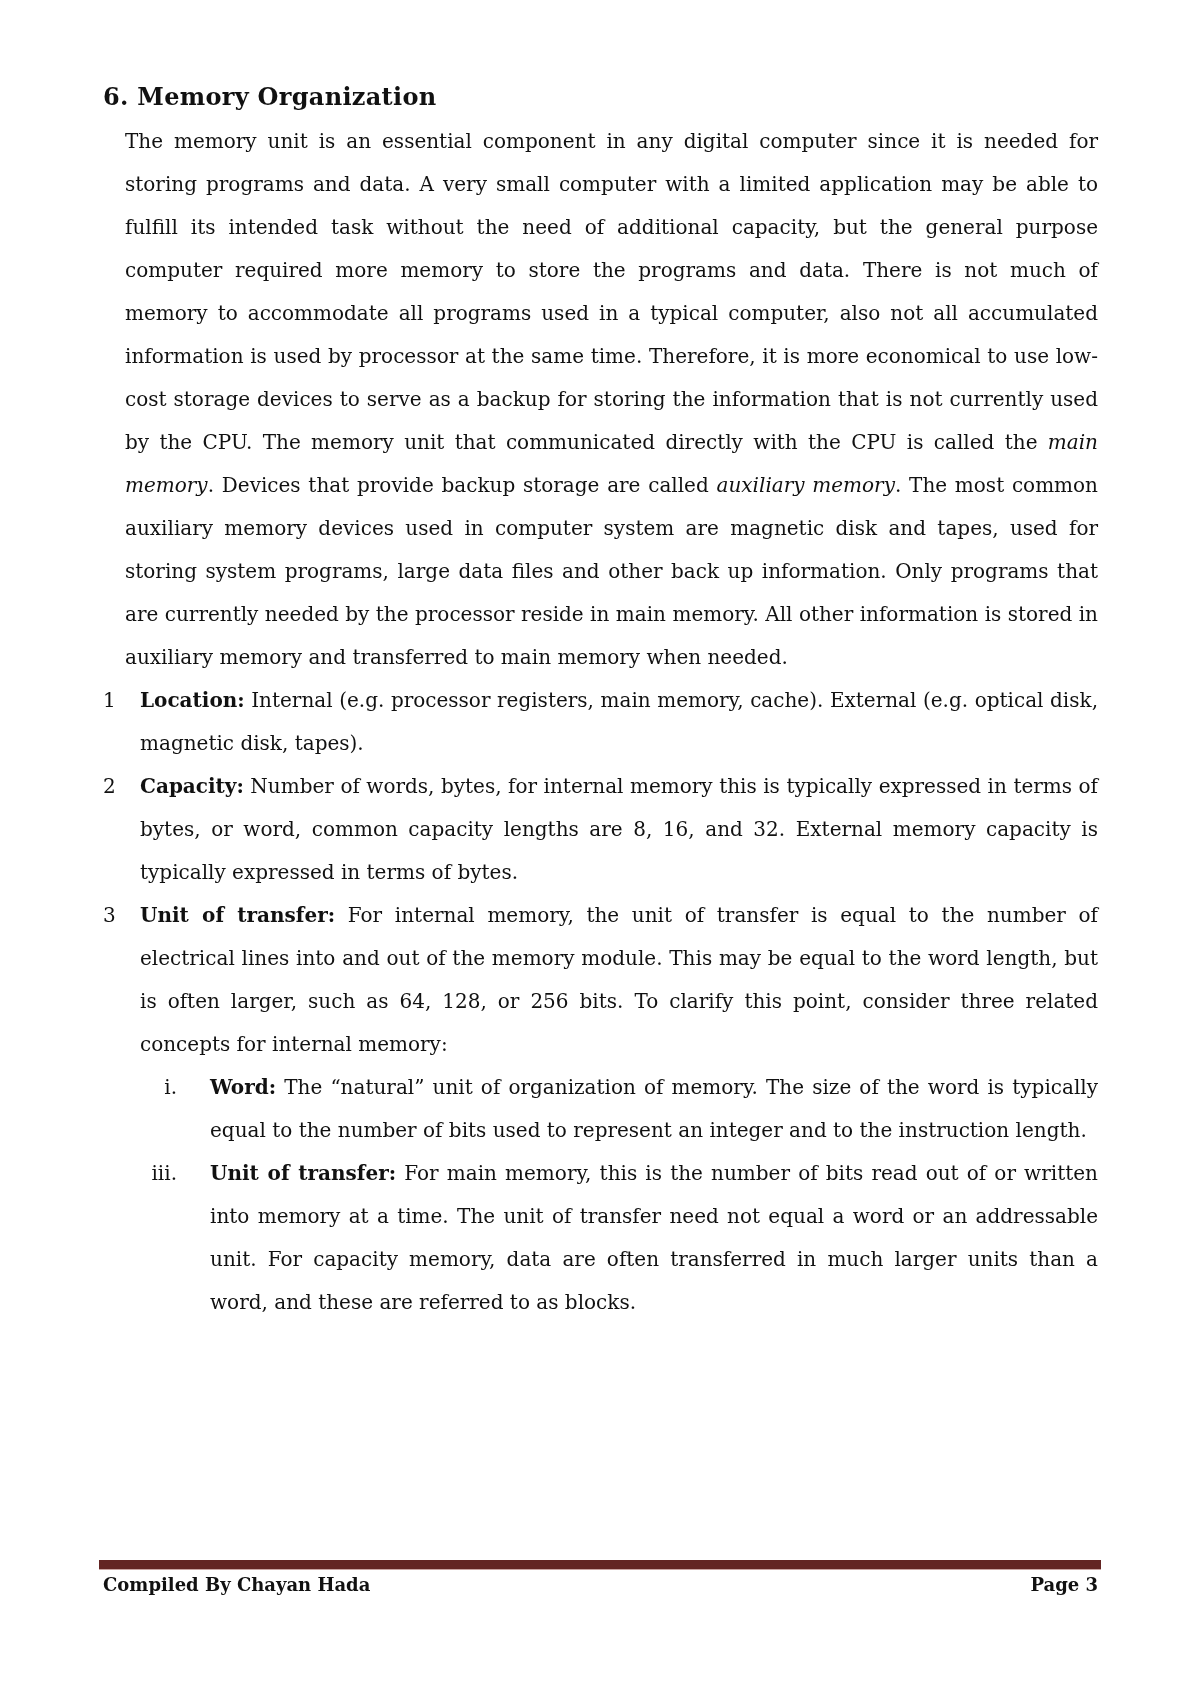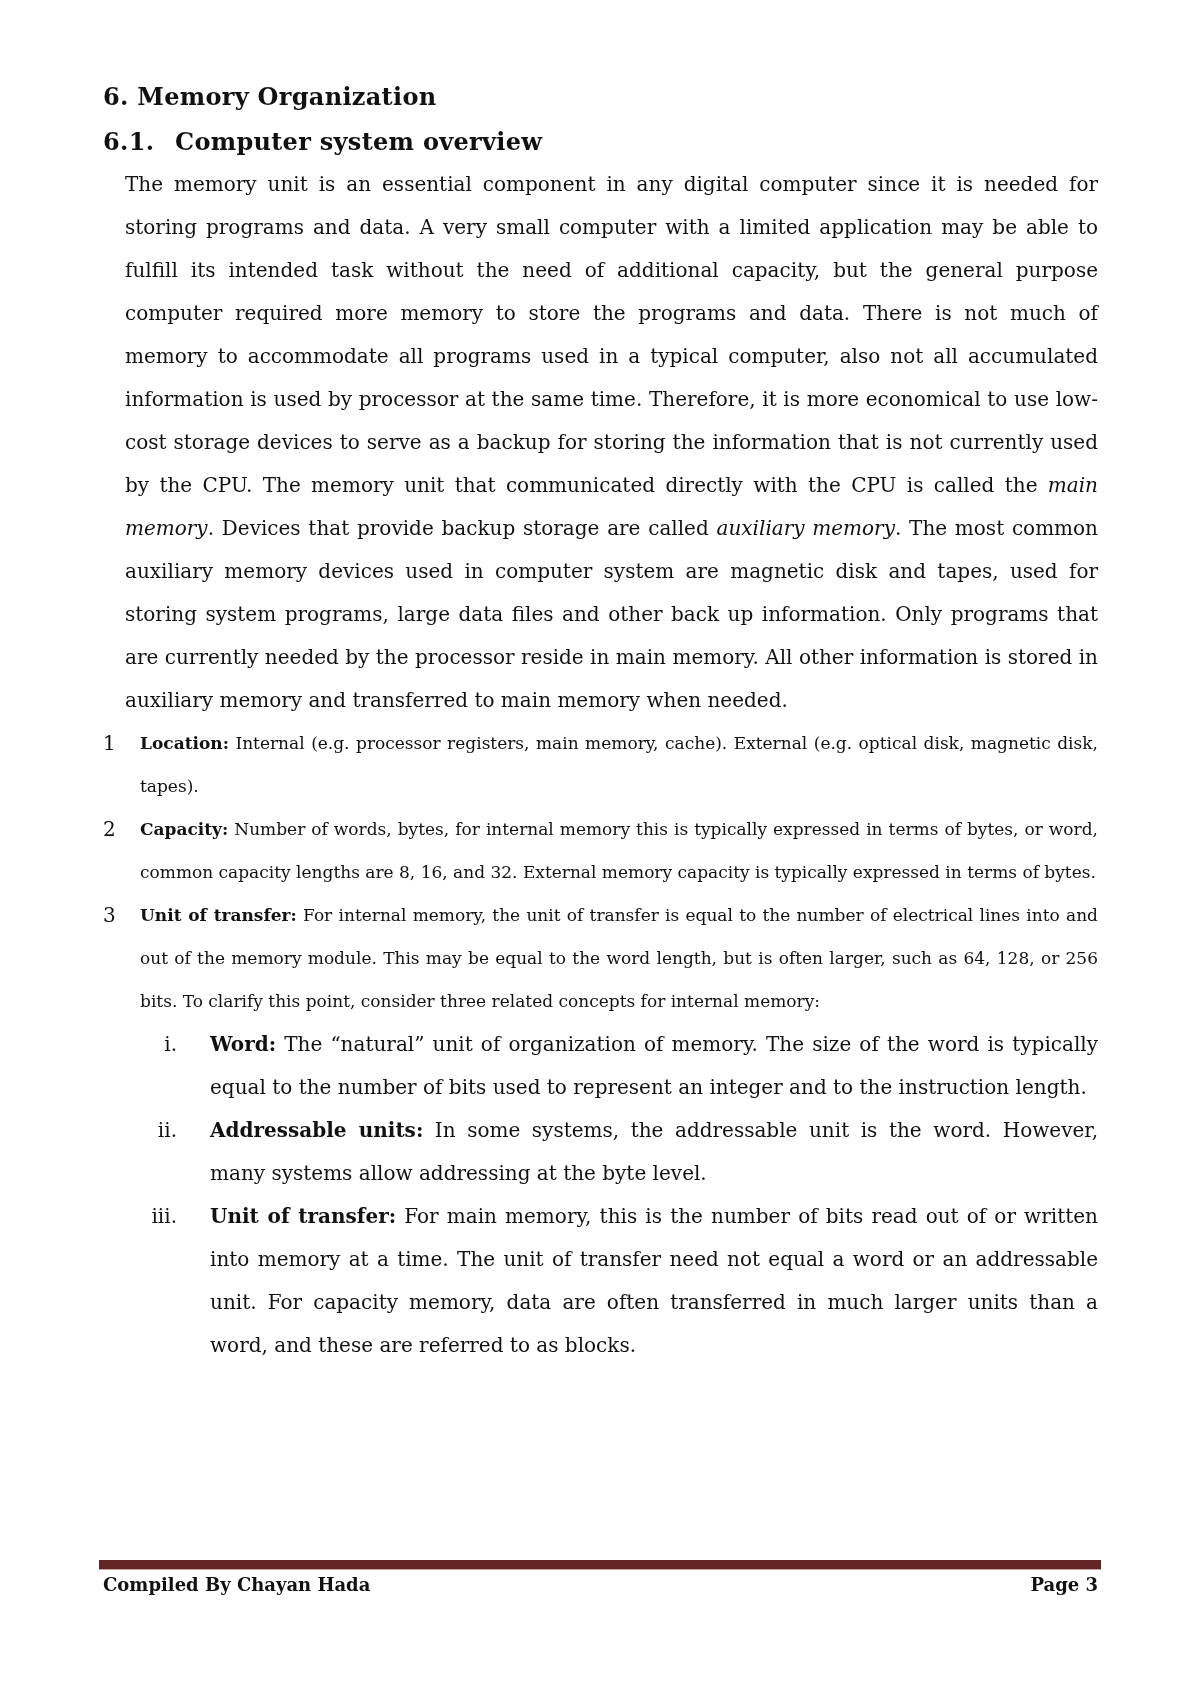--- a/index.html
+++ b/index.html
@@ -7,40 +7,37 @@
          font-family: "DejaVu Serif", "Liberation Serif", serif; color: #111; }
   .page { position: absolute; left: 0; top: 0; width: 1200px; height: 1295px; }
   .content { position: absolute; left: 103px; top: 74px; width: 995px; }
   h1 { margin: 0; font-size: 24px; font-weight: bold; letter-spacing: 0.3px; height: 46px; line-height: 46px; }
   h2 { margin: 0; font-size: 24px; font-weight: bold; letter-spacing: 0.3px; height: 43px; line-height: 43px; }
   h2 .num { display: inline-block; width: 72px; }
   p, .line { margin: 0; font-size: 20px; line-height: 43px; text-align: justify; }
   p { text-align-last: left; margin-left: 22px; }
   .ol-item { position: relative; padding-left: 37px; }
   .ol-item .marker { position: absolute; left: 0; top: 0; font-size: 20px; line-height: 43px; }
-  .ol-item .body { font-size: 17px; line-height: 43px; text-align: justify; text-align-last: left; }
+  .ol-item .body { font-size: 20px; line-height: 43px; text-align: justify; text-align-last: left; }
   .sub-item { position: relative; padding-left: 107px; }
   .sub-item .marker { position: absolute; left: 40px; width: 34px; text-align: right; top: 0; font-size: 20px; line-height: 43px; }
   .sub-item .body { font-size: 20px; line-height: 43px; text-align: justify; text-align-last: left; }
   b { font-weight: bold; }
   i { font-style: italic; }
   .footer-bar { position: absolute; left: 99px; top: 1560px; width: 1002px; height: 9px; background: #632523; border-bottom: 1px solid #c9a3a1; }
   .footer { position: absolute; left: 103px; top: 1574px; width: 995px; height: 26px; font-size: 18px; font-weight: bold; }
   .footer .left { position: absolute; left: 0; top: 0; }
   .footer .right { position: absolute; right: 0; top: 0; }
 </style>
 </head>
 <body>
 
 <div class="page">
   <div class="content">
     <h1>6.  Memory Organization</h1>
-    <h2>
-      <span class="num">6.1.</span><span>Computer system overview</span>
-    </h2>
 
     <p><span>The memory unit is an essential component in any digital computer since it is needed for storing programs and data. A very small computer with a limited application may be able to fulfill its intended task without the need of additional capacity, but the general purpose computer required more memory to store the programs and data. There is not much of memory to accommodate all programs used in a typical computer, also not all accumulated information is used by processor at the same time. Therefore, it is more economical to use low-cost storage devices to serve as a backup for storing the information that is not currently used by the CPU. The memory unit that communicated directly with the CPU is called the </span><i>main memory</i><span>. Devices that provide backup storage are called </span><i>auxiliary memory</i><span>. The most common auxiliary memory devices used in computer system are magnetic disk and tapes, used for storing system programs, large data files and other back up information. Only programs that are currently needed by the processor reside in main memory. All other information is stored in auxiliary memory and transferred to main memory when needed.</span></p>
 
 
     <div class="ol-item">
       <span class="marker">1</span>
       <div class="body"><b>Location:</b><span>  Internal (e.g. processor registers, main memory, cache). External (e.g. optical disk, magnetic disk, tapes).</span></div>
     </div>
     <div class="ol-item">
       <span class="marker">2</span>
@@ -49,24 +46,20 @@
     <div class="ol-item">
       <span class="marker">3</span>
       <div class="body"><b>Unit of transfer:</b><span> For internal memory, the unit of transfer is equal to the number of electrical lines into and out of the memory module. This may be equal to the word length, but is often larger, such as 64, 128, or 256 bits. To clarify this point, consider three related concepts for internal memory:</span></div>
     </div>
 
     <div class="sub-item">
       <span class="marker">i.</span>
       <div class="body"><b>Word:</b><span> The “natural” unit of organization of memory. The size of the word is typically equal to the number of bits used to represent an integer and to the instruction length.</span></div>
     </div>
     <div class="sub-item">
-      <span class="marker">ii.</span>
-      <div class="body"><b>Addressable units:</b><span> In some systems, the addressable unit is the word. However, many systems allow addressing at the byte level.</span></div>
-    </div>
-    <div class="sub-item">
       <span class="marker">iii.</span>
       <div class="body"><b>Unit of transfer:</b><span> For main memory, this is the number of bits read out of or written into memory at a time. The unit of transfer need not equal a word or an addressable unit. For capacity memory, data are often transferred in much larger units than a word, and these are referred to as blocks.</span></div>
     </div>
   </div>
 
   <div class="footer-bar" style="background: rgb(99, 37, 35);"></div>
   <div class="footer">
     <span class="left">Compiled By Chayan Hada</span>
     <span class="right">Page 3</span>
   </div>

